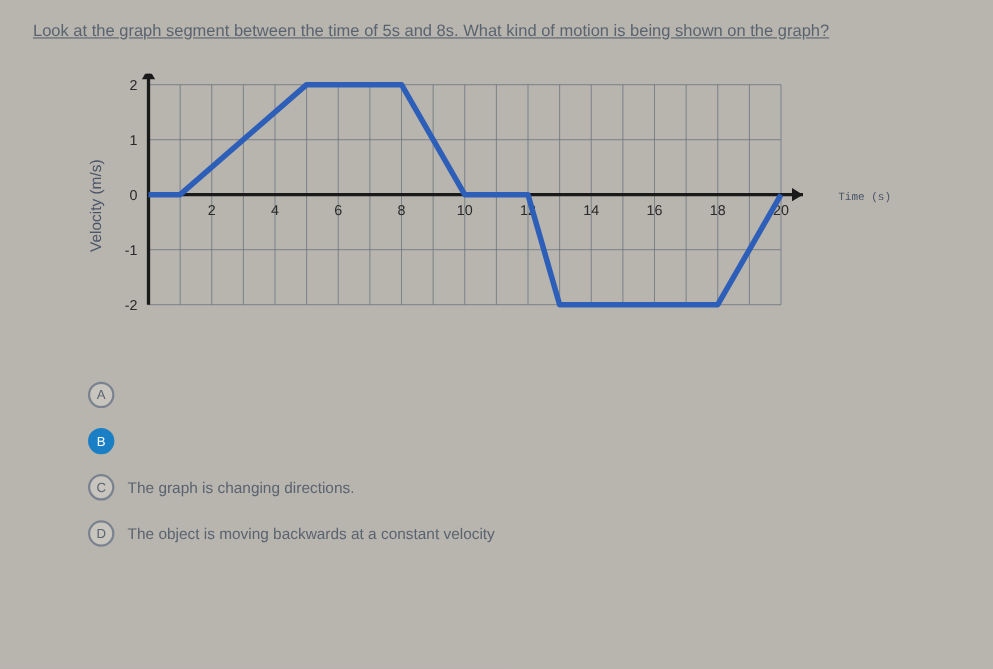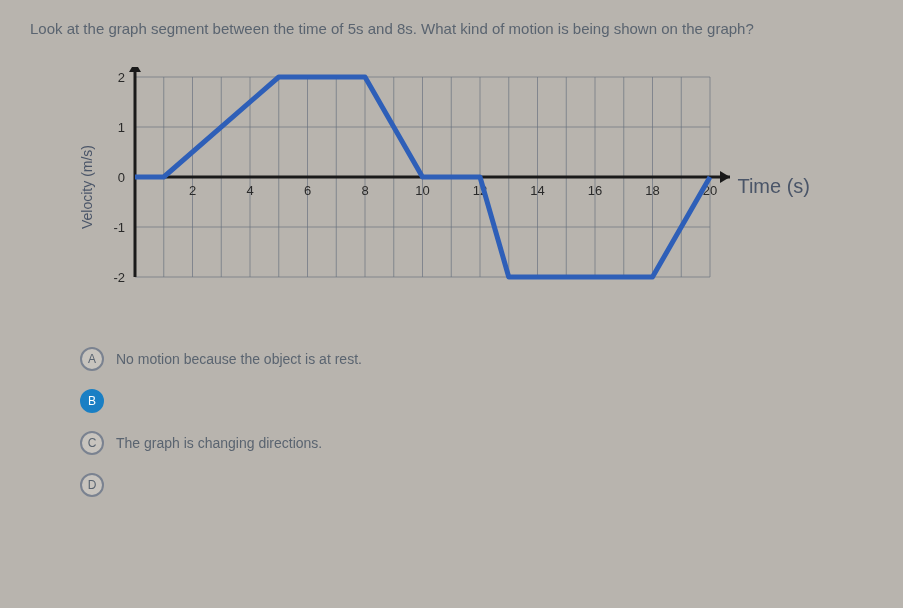--- a/index.html
+++ b/index.html
@@ -10,20 +10,21 @@
       font-family: Arial, sans-serif;
       padding: 20px 30px;
       overflow: hidden;
       color: #4a5568;
     }
     .question {
       font-size: 15px;
       color: #5a6470;
       margin-bottom: 30px;
       font-weight: 500;
+      text-decoration: underline;
     }
     .chart-container {
       position: relative;
       margin-left: 70px;
       margin-bottom: 40px;
       width: 700px;
       height: 240px;
     }
     .ylabel {
       position: absolute;
@@ -31,22 +32,23 @@
       top: 50%;
       transform: translateY(-50%) rotate(-90deg);
       font-size: 14px;
       color: #4a5568;
       white-space: nowrap;
     }
     .xlabel {
       position: absolute;
       right: -10px;
       top: 108px;
-      font-size: 20px;
+      font-size: 10px;
       color: #4a5568;
+      font-family: Liberation Mono, monospace;
     }
     svg.chart {
       display: block;
     }
     .options {
       margin-left: 50px;
     }
     .option {
       display: flex;
       align-items: center;
@@ -131,25 +133,25 @@
       <text x="25" y="115" font-size="13" fill="#2a2a2a" text-anchor="end">0</text>
       <text x="25" y="65" font-size="13" fill="#2a2a2a" text-anchor="end">1</text>
       <text x="25" y="15" font-size="13" fill="#2a2a2a" text-anchor="end">2</text>
       <path d="M35,110L63.75,110L178.75,10L265,10L322.5,110L380,110L408.75,210L437.5,210L552.5,210L610,110" fill="none" stroke="#2e5fb8" stroke-width="5" stroke-linejoin="round"></path>
     </svg>
 </div>
 
 <div class="options" id="options-container">
     <div class="option">
       <div class="option-circle">A</div>
-      <div class="option-text">No motion because the object is at rest.</div>
     </div>
     <div class="option">
       <div class="option-circle selected">B</div>
     </div>
     <div class="option">
       <div class="option-circle">C</div>
       <div class="option-text">The graph is changing directions.</div>
     </div>
     <div class="option">
       <div class="option-circle">D</div>
+      <div class="option-text">The object is moving backwards at a constant velocity</div>
     </div>
   </div>
 
 </body></html>

